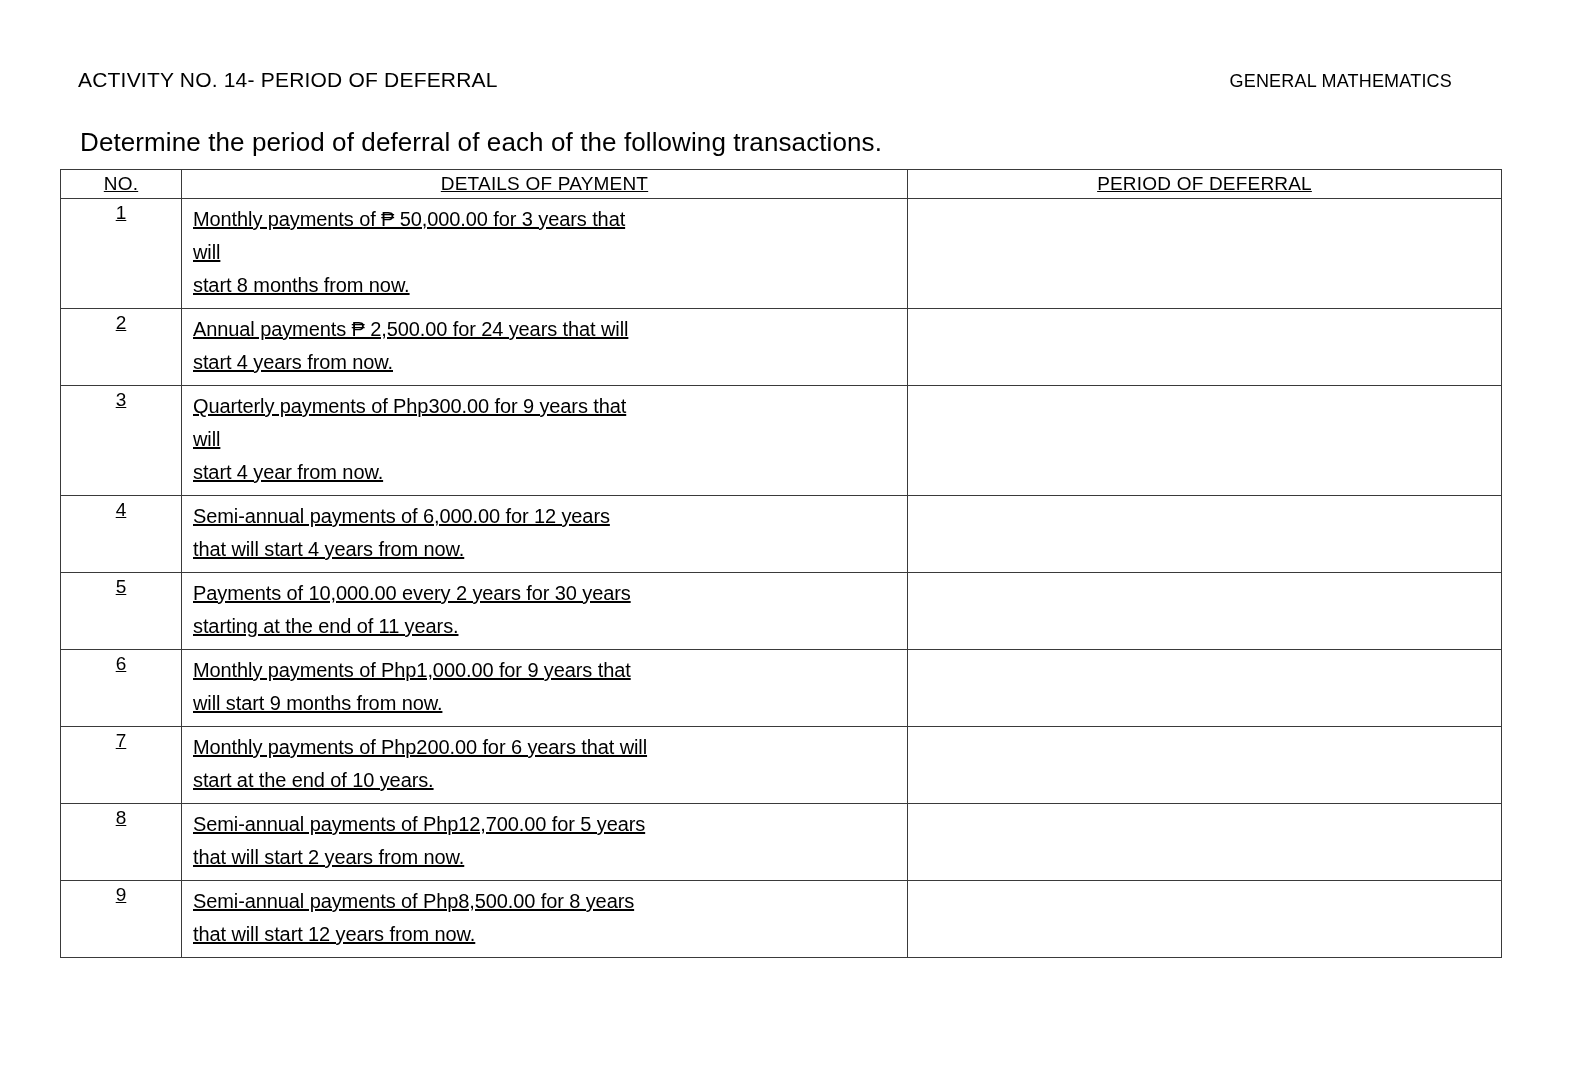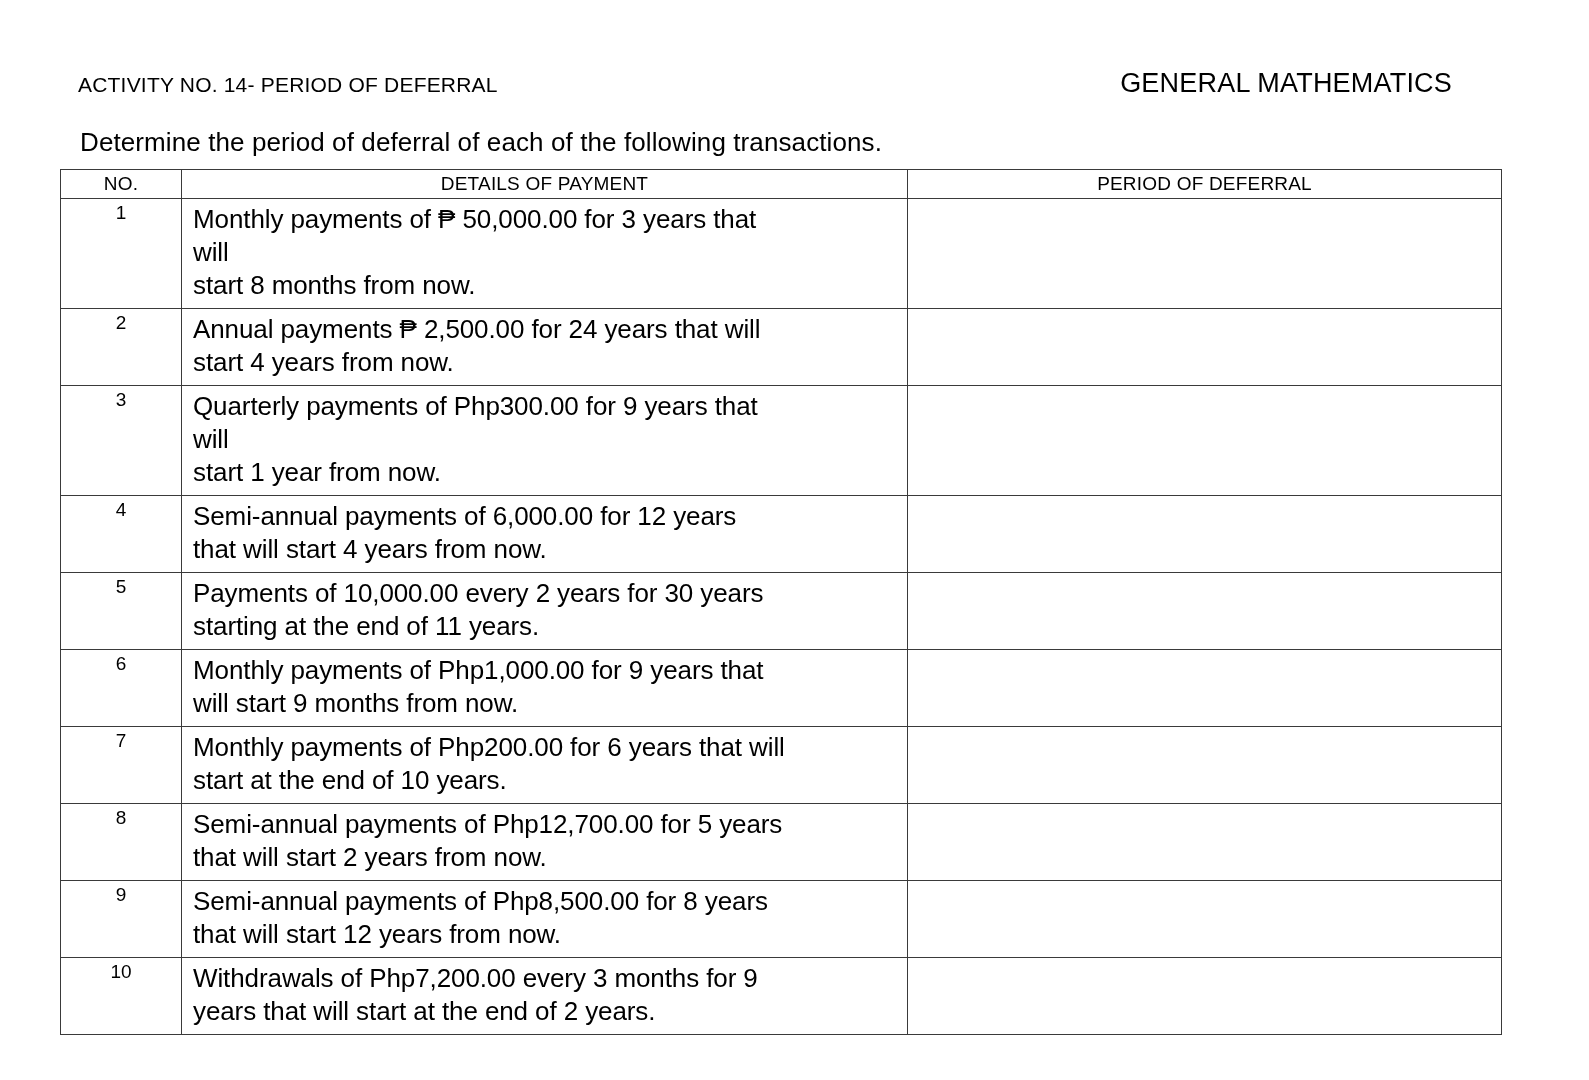--- a/index.html
+++ b/index.html
@@ -36,21 +36,21 @@
     justify-content: space-between;
     align-items: baseline;
   }
   .doc-header .activity-title {
     font-size: 21px;
     letter-spacing: 0.2px;
     white-space: nowrap;
     font-weight: 400;
   }
   .doc-header .subject-title {
-    font-size: 27px;
+    font-size: 18px;
     letter-spacing: 0.2px;
     white-space: nowrap;
     font-weight: 400;
     margin-right: 6px;
   }
 
   
   .instruction {
     position: absolute;
     left: 80px;
@@ -61,20 +61,21 @@
   }
 
   
   .deferral-table {
     position: absolute;
     left: 60px;
     top: 169px;
     width: 1441px;
     border-collapse: collapse;
     table-layout: fixed;
+    text-decoration: underline;
   }
   .deferral-table col.col-no    { width: 121px; }
   .deferral-table col.col-det   { width: 726px; }
   .deferral-table col.col-per   { width: 594px; }
 
   .deferral-table th,
   .deferral-table td {
     border: 1px solid #3a3a3a;
     padding: 0;
     vertical-align: top;
@@ -91,21 +92,21 @@
   }
 
   td.cell-no {
     text-align: center;
     font-size: 19px;
     padding-top: 3px;
     line-height: 1.15;
   }
 
   td.cell-details {
-    font-size: 26px;
+    font-size: 20px;
     line-height: 33px;
     padding: 4px 0 6px 11px;
     letter-spacing: -0.1px;
   }
   td.cell-details .line {
     display: block;
     white-space: nowrap;
   }
 
   td.cell-answer {
@@ -155,21 +156,21 @@
             <span class="line">Annual payments ₱ 2,500.00 for 24 years that will</span>
             <span class="line">start 4 years from now.</span>
           </td>
           <td class="cell-answer"></td>
         </tr>
         <tr>
           <td class="cell-no">3</td>
           <td class="cell-details">
             <span class="line">Quarterly payments of Php300.00 for 9 years that</span>
             <span class="line">will</span>
-            <span class="line">start 1 year from now.</span>
+            <span class="line">start 4 year from now.</span>
           </td>
           <td class="cell-answer"></td>
         </tr>
         <tr>
           <td class="cell-no">4</td>
           <td class="cell-details">
             <span class="line">Semi-annual payments of 6,000.00 for 12 years</span>
             <span class="line">that will start 4 years from now.</span>
           </td>
           <td class="cell-answer"></td>
@@ -207,24 +208,16 @@
           <td class="cell-answer"></td>
         </tr>
         <tr>
           <td class="cell-no">9</td>
           <td class="cell-details">
             <span class="line">Semi-annual payments of Php8,500.00 for 8 years</span>
             <span class="line">that will start 12 years from now.</span>
           </td>
           <td class="cell-answer"></td>
         </tr>
-        <tr>
-          <td class="cell-no">10</td>
-          <td class="cell-details">
-            <span class="line">Withdrawals of Php7,200.00 every 3 months for 9</span>
-            <span class="line">years that will start at the end of 2 years.</span>
-          </td>
-          <td class="cell-answer"></td>
-        </tr>
       </tbody>
   </table>
 
 </div>
 
 </body></html>

